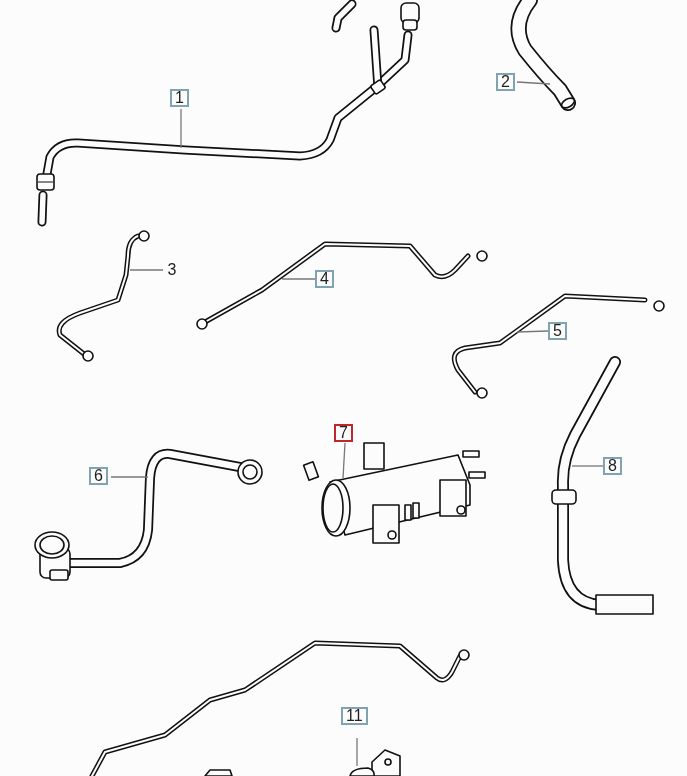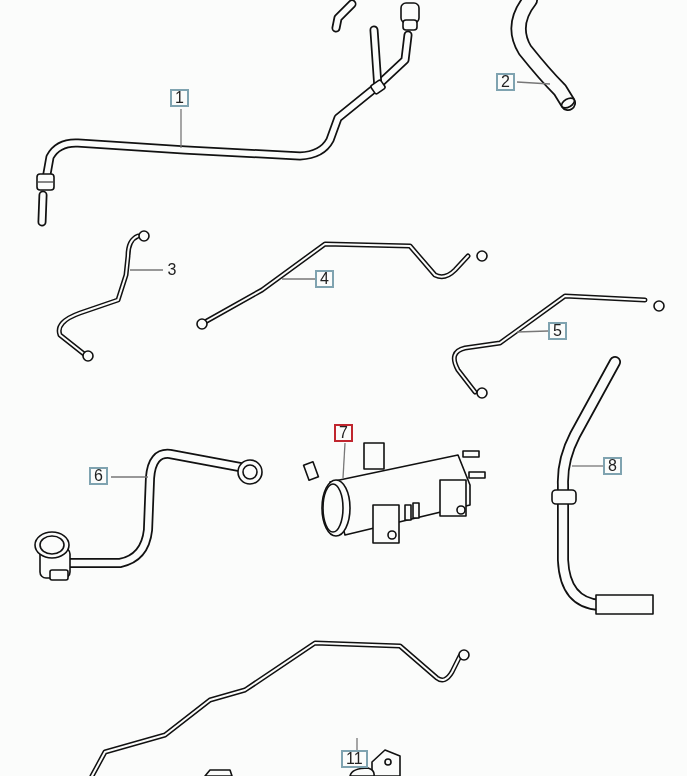--- a/index.html
+++ b/index.html
@@ -155,16 +155,16 @@
   </div>
   <div class="callout" style="left:89px;top:467px;">
     <span>6</span>
   </div>
   <div class="callout active" style="left:334px;top:424px;">
     <span>7</span>
   </div>
   <div class="callout" style="left:603px;top:457px;">
     <span>8</span>
   </div>
-  <div class="callout" style="left:341px;top:750px;text-align:center;">
+  <div class="callout" style="left:341px;top:707px;text-align:center;">
     <span>11</span>
   </div>
 </div>
 
 </body></html>

